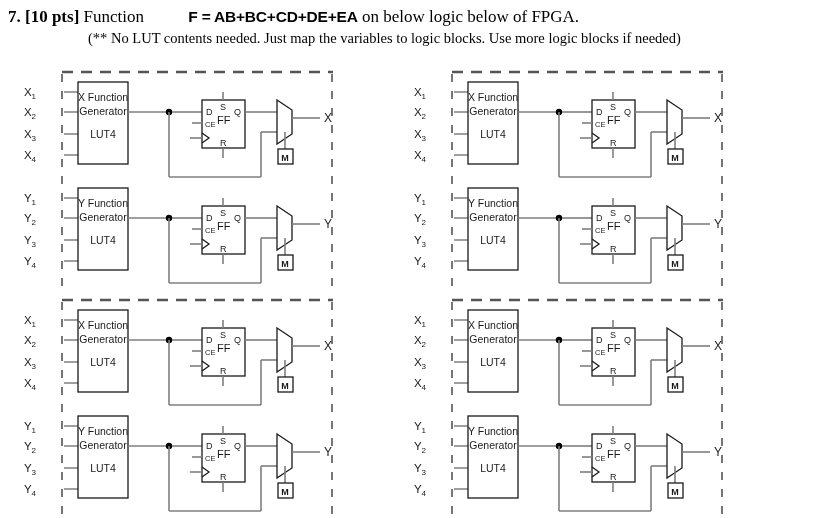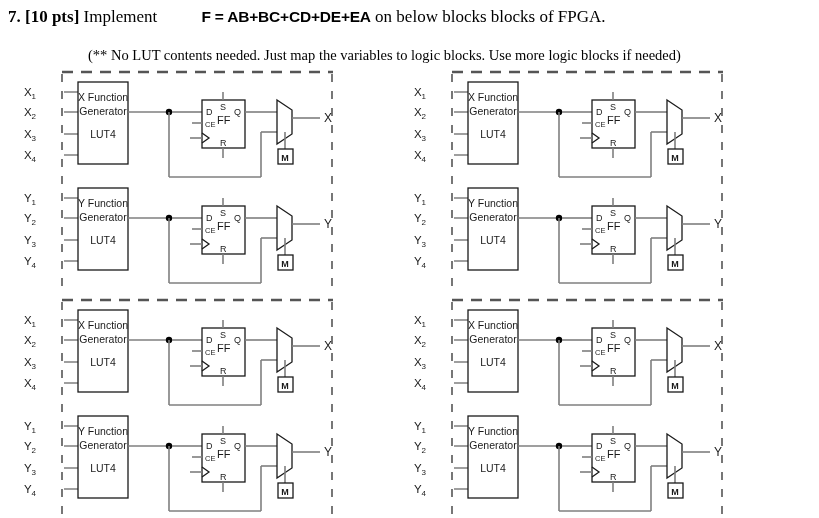--- a/index.html
+++ b/index.html
@@ -34,21 +34,21 @@
   #question-heading .expr {
     font-family: "Liberation Sans", sans-serif;
     font-weight: bold;
     font-size: 15.5px;
     letter-spacing: -0.2px;
     padding-left: 40px;
   }
   #question-subnote {
     position: absolute;
     left: 88px;
-    top: 46px;
+    top: 29px;
     font-family: "Liberation Serif", serif;
     font-size: 14.5px;
     line-height: 18px;
     white-space: nowrap;
   }
 
   
   #diagram-canvas {
     position: absolute;
     left: 0;
@@ -82,21 +82,21 @@
     font-size: 9px;
     font-weight: bold;
   }
   .lbl-out {
     font-size: 12px;
   }
 </style>
 </head>
 <body>
 
-<div id="question-heading"><span class="num">7. [10 pts]</span><span> Implement </span><span class="expr">F = AB+BC+CD+DE+EA</span><span> on below blocks blocks of FPGA.</span></div>
+<div id="question-heading"><span class="num">7. [10 pts]</span><span> Function </span><span class="expr">F = AB+BC+CD+DE+EA</span><span> on below logic below of FPGA.</span></div>
 
 <div id="question-subnote">(** No LUT contents needed. Just map the variables to logic blocks. Use more logic blocks if needed)</div>
 
 <svg id="diagram-canvas" viewBox="0 0 819 518" width="819" height="518" xmlns="http://www.w3.org/2000/svg">
 
   <defs>
 
     <g id="slice-geom">
 
       <line class="w" x1="44" y1="22" x2="108" y2="22"></line>

